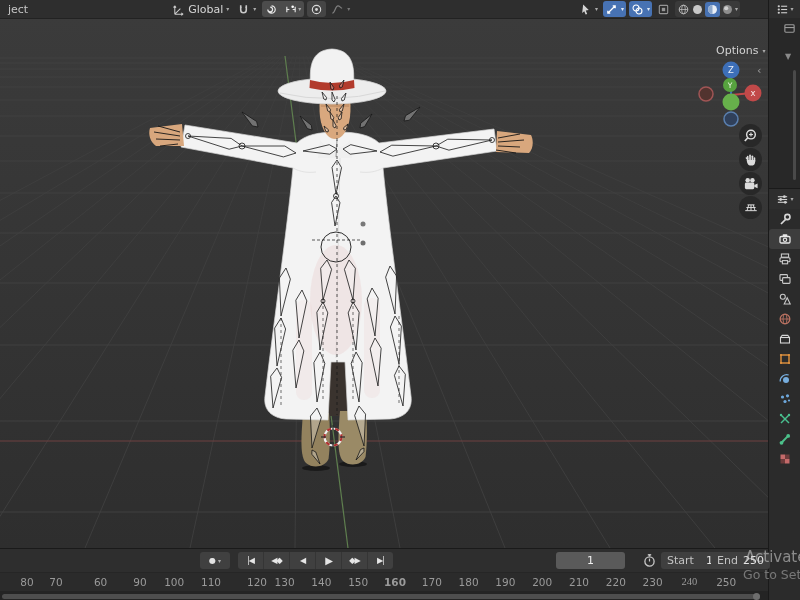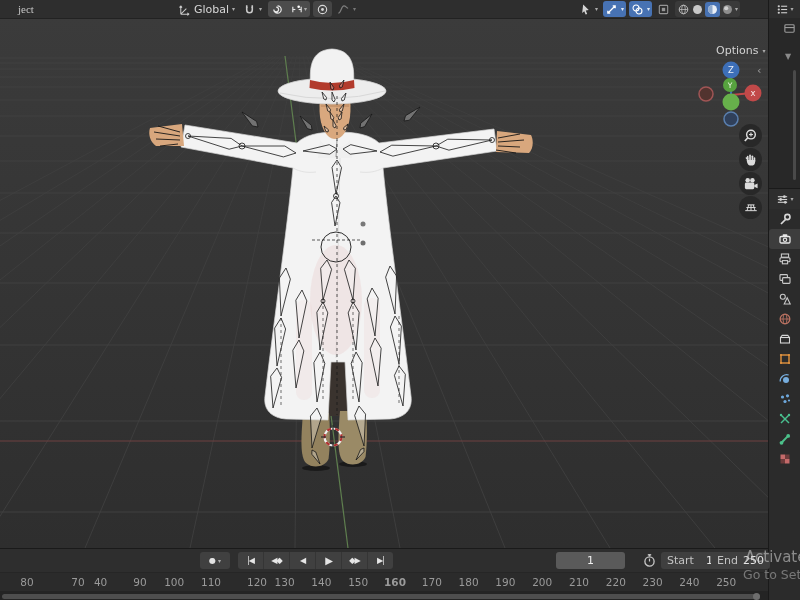--- a/index.html
+++ b/index.html
@@ -2,21 +2,21 @@
 <html><head>
 <meta charset="utf-8">
 <style>
   html,body{margin:0;padding:0;background:#1b1b1b;}
   body{width:800px;height:600px;overflow:hidden;position:relative;
        font-family:"DejaVu Sans","Liberation Sans",sans-serif;color:#d0d0d0;
        -webkit-font-smoothing:antialiased;}
   
   .topbar{position:absolute;left:0;top:0;width:768px;height:18px;background:#2e2e2e;
           border-bottom:1px solid #222;display:flex;align-items:center;font-size:11px;z-index:20;}
-  .tb-left{margin-left:18px;color:#c6c6c6;font-family:Liberation Serif, serif;}
+  .tb-left{margin-left:8px;color:#c6c6c6;}
   .hbtn{display:flex;align-items:center;gap:3px;height:16px;padding:0 4px;border-radius:3px;color:#d6d6d6;}
   .hbtn svg{display:block;}
   .chev{font-size:6px;color:#aaa;line-height:1;}
   .grp{display:flex;align-items:center;background:#4c4c4c;border-radius:3px;height:16px;}
   .grp .seg{display:flex;align-items:center;height:16px;padding:0 3px;}
   .active-blue{background:#4772b3;border-radius:3px;}
   .shade-grp{display:flex;align-items:center;background:#3a3a3a;border-radius:3px;height:16px;padding:0 2px;gap:1px;}
   .options-btn{position:absolute;left:710px;top:24px;display:flex;align-items:center;gap:4px;
                color:#d2d2d2;font-size:11px;z-index:15;padding:2px 6px;}
   .npanel-arrow{position:absolute;left:757px;top:46px;color:#9a9a9a;font-size:11px;z-index:15;}
@@ -570,38 +570,38 @@
       <span style="color:#c2c2c2">Start</span>
       <span>1</span>
     </div>
     <div class="se-field" style="left:711px;width:47px">
       <span style="color:#c2c2c2">End</span>
       <span>250</span>
     </div>
   </div>
   <div class="ruler" id="ruler">
       <span style="left: 27px;">80</span>
-      <span style="left: 78px;">70</span>
-      <span style="left: 100.6px;">40</span>
+      <span style="left: 56px;">70</span>
+      <span style="left: 100.6px;">60</span>
       <span style="left: 140px;">90</span>
       <span style="left: 174.2px;">100</span>
       <span style="left: 211px;">110</span>
       <span style="left: 257px;">120</span>
       <span style="left: 284.6px;">130</span>
       <span style="left: 321.4px;">140</span>
       <span style="left: 358.2px;">150</span>
       <span style="left: 395px; font-weight: bold;">160</span>
       <span style="left: 431.8px;">170</span>
       <span style="left: 468.6px;">180</span>
       <span style="left: 505.4px;">190</span>
       <span style="left: 542.2px;">200</span>
       <span style="left: 579px;">210</span>
       <span style="left: 615.8px;">220</span>
       <span style="left: 652.6px;">230</span>
-      <span style="left: 689.4px;">240</span>
+      <span style="left: 689.4px; font-family: Liberation Serif, serif;">240</span>
       <span style="left: 726.2px;">250</span>
     </div>
   <div class="tl-scroll">
     <div class="tl-bar"></div>
     <div class="tl-dot"></div>
   </div>
 </div>
 
 <div class="watermark">
   <div class="l1">Activate</div>

